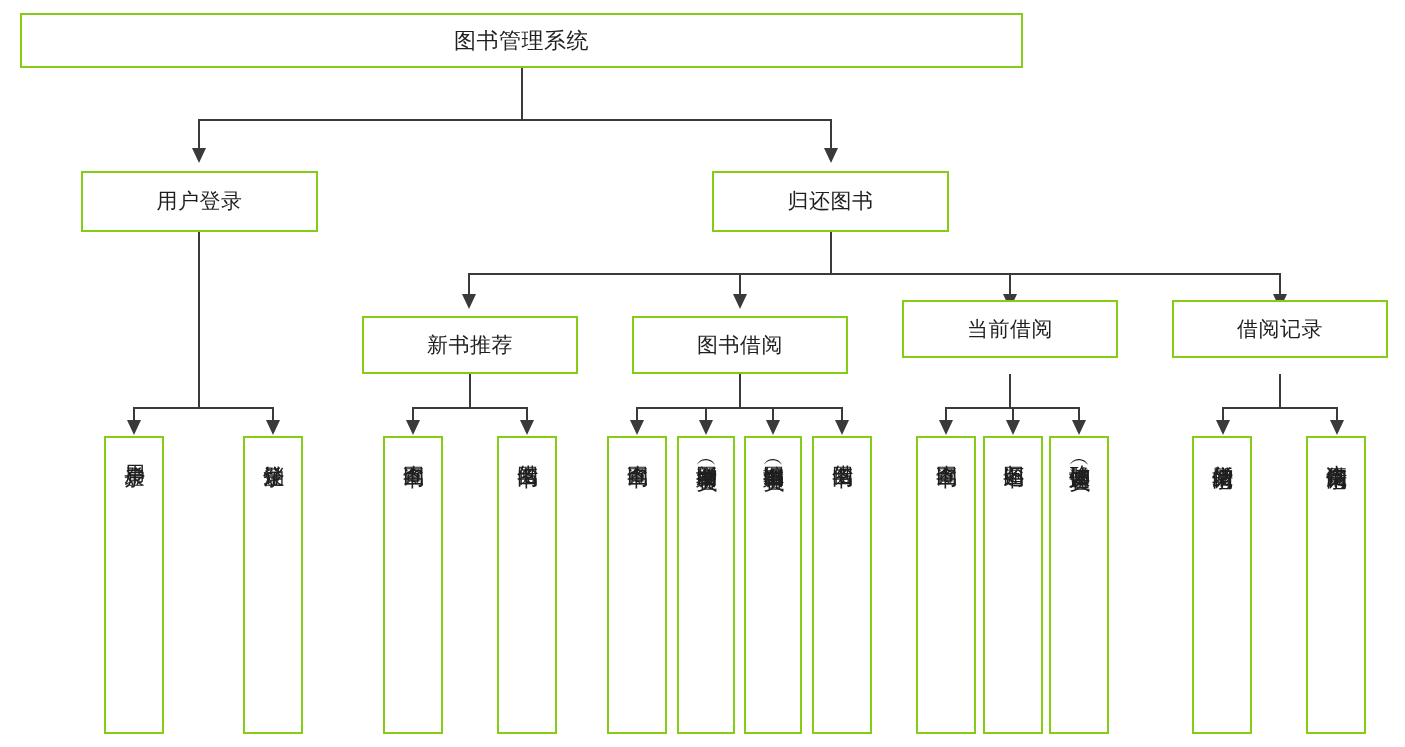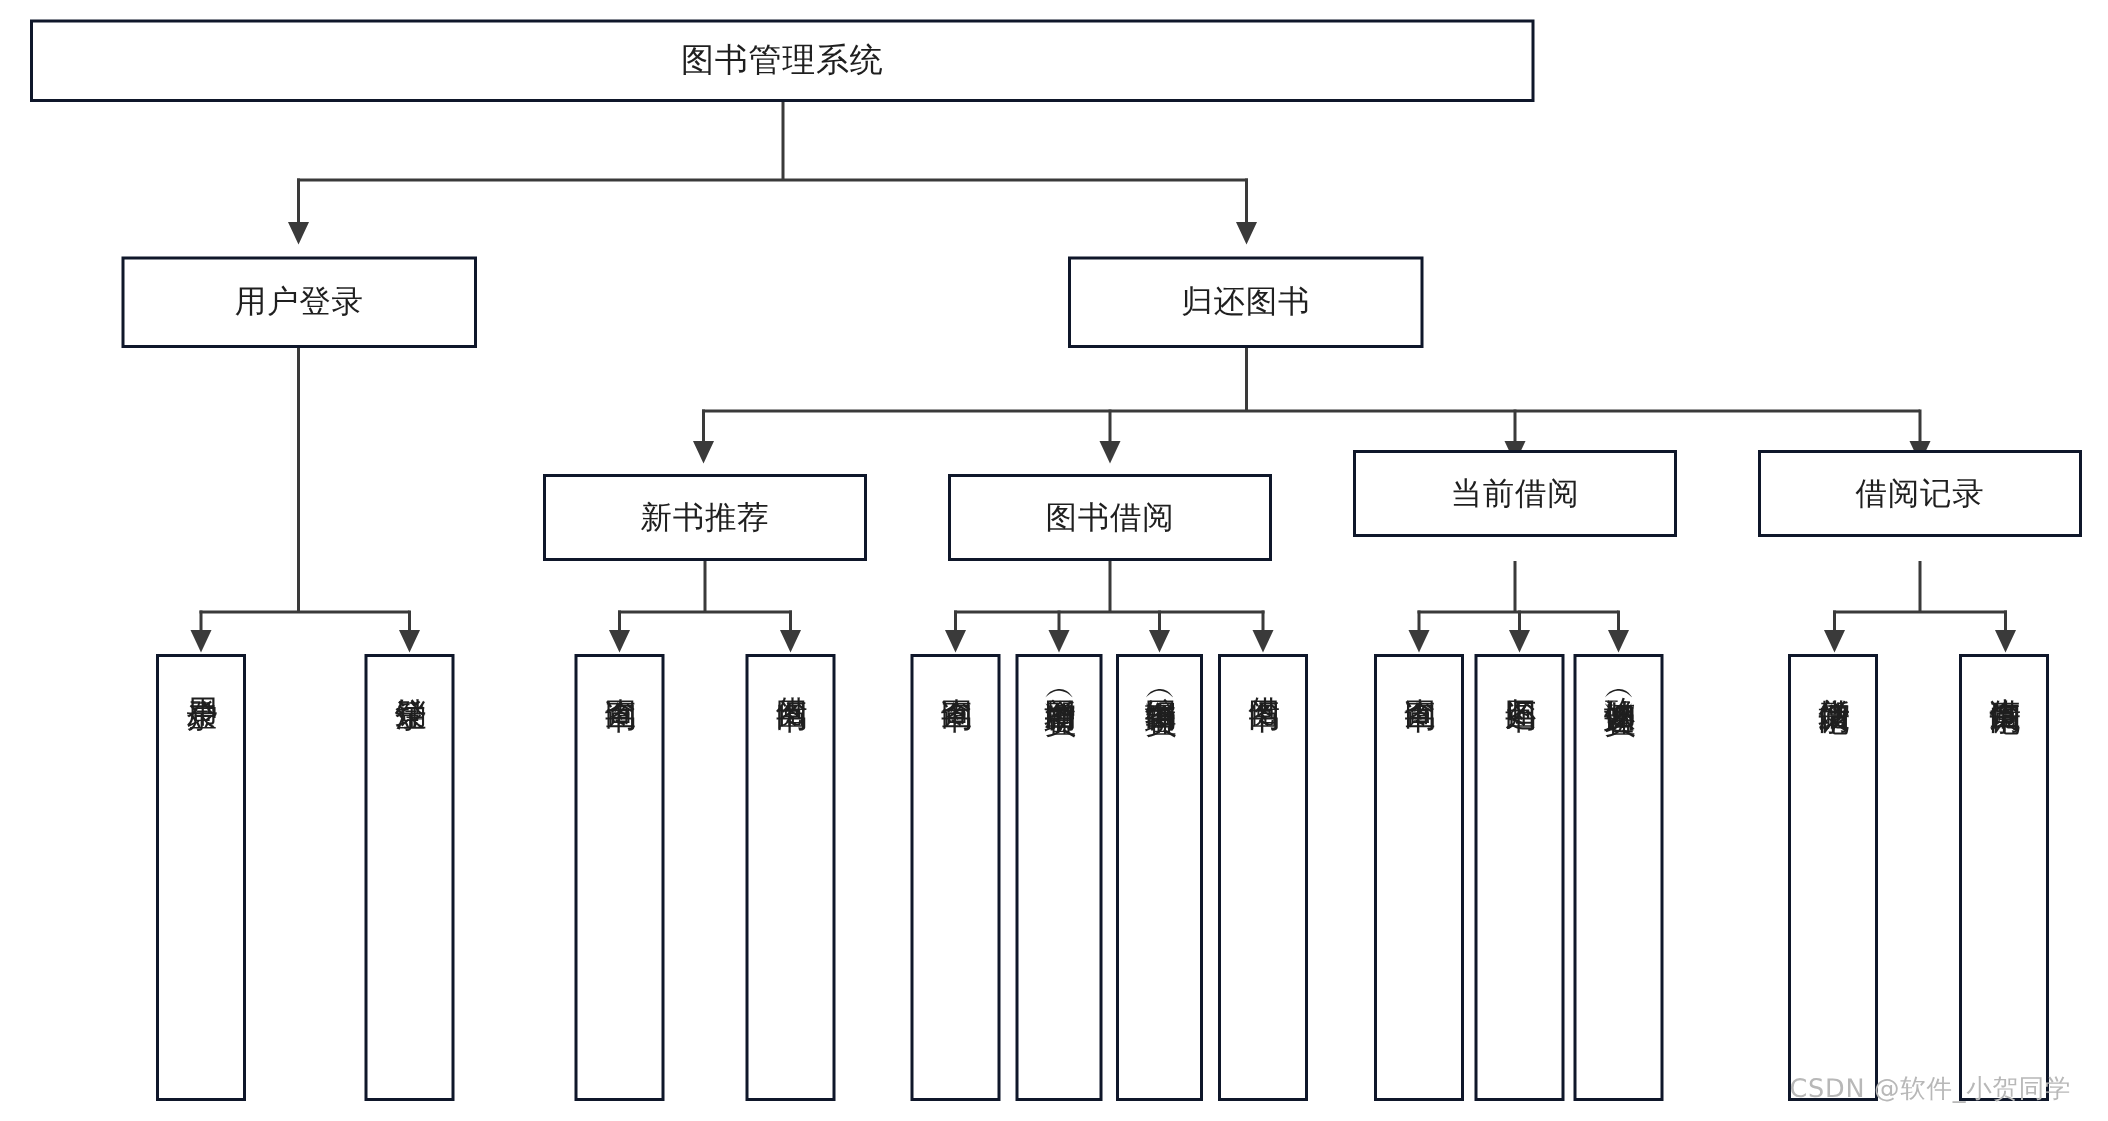--- a/index.html
+++ b/index.html
@@ -17,21 +17,21 @@
     width: 1405px;
     height: 747px;
     background: #ffffff;
     overflow: hidden;
   }
   
   .node {
     position: absolute;
     box-sizing: border-box;
     background: #ffffff;
-    border: 2px solid #0f172a;
+    border: 2px solid #84cc16;
     display: flex;
     align-items: center;
     justify-content: center;
     text-align: center;
   }
   .node .label {
     font-size: 21px;
     line-height: 1.25;
     color: #1f1f1f;
     letter-spacing: 0.5px;
@@ -211,15 +211,14 @@
     <span class="label">确认归还（管理员）</span>
   </div>
 
   <div class="node leaf" style="left:1192px; top:436px; width:60px; height:298px;">
     <span class="label">新增借阅记录</span>
   </div>
   <div class="node leaf" style="left:1306px; top:436px; width:60px; height:298px;">
     <span class="label">查询借阅记录</span>
   </div>
 
-  <div id="watermark" style="left:1193px; top:714px;">CSDN @软件_小贺同学</div>
 
 </div>
 
 </body></html>

